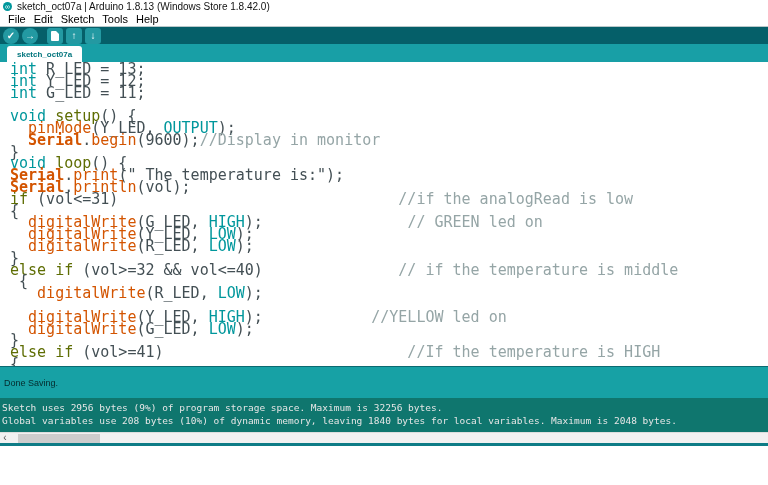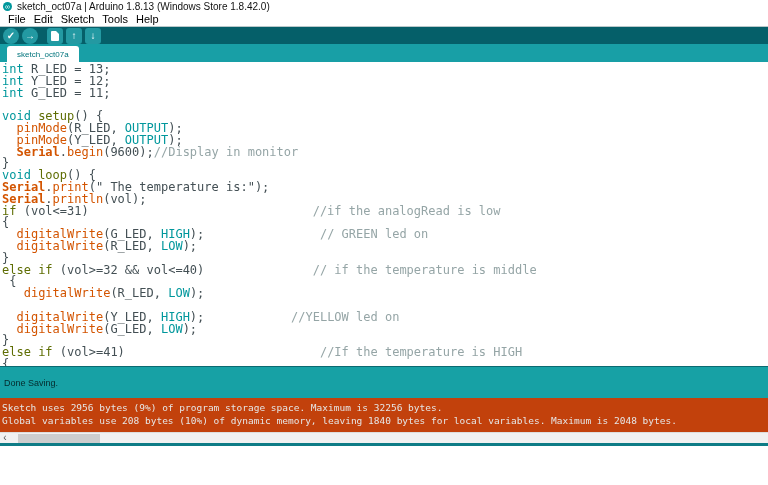--- a/index.html
+++ b/index.html
@@ -25,42 +25,42 @@
           align-items: center; justify-content: center; margin-right: 3px; flex: 0 0 auto; }
   .tbtn.circle { border-radius: 50%; }
   .tbtn.square { border-radius: 3px; }
   .tbtn .glyph { font-size: 10px; font-weight: bold; line-height: 1; }
   .tbtn-new { margin-left: 6px; }
   .doc-shape { width: 8px; height: 10px; background: #fff; border-radius: 1px; position: relative; }
   .doc-shape::before { content: ""; position: absolute; right: 0; top: 0;
                        border-left: 3px solid transparent; border-top: 3px solid #2399A2; }
 
   
-  .tabstrip { height: 18px; background: #189FA6; display: flex; align-items: flex-end; padding-left: 7px; }
+  .tabstrip { height: 18px; background: #189FA6; display: flex; align-items: flex-end; padding-left: 7px; font-weight: bold; }
   .tab { height: 16px; background: #fff; border-radius: 3px 3px 0 0; padding: 0 10px;
          display: flex; align-items: center; font-size: 8px; color: #00747C; }
 
   
-  .editor { height: 304px; background: #fff; padding: 2px 0 0 2px; overflow: hidden;
-            font-family: "DejaVu Sans Mono", monospace; font-size: 12px; line-height: 11.8px; }
+  .editor { height: 304px; background: #fff; padding: 2px 0 0 10px; overflow: hidden;
+            font-family: "DejaVu Sans Mono", monospace; font-size: 15px; line-height: 11.8px; }
   .code-line { white-space: pre; height: 11.8px; }
   .tok-d { color: #434F54; }
   .tok-t { color: #00979C; }
   .tok-k { color: #5E6D03; }
   .tok-f { color: #D35400; }
   .tok-s { color: #D35400; font-weight: bold; }
   .tok-c { color: #95A5A6; }
 
   
   .statusbar { height: 32px; background: #17A1A5; border-top: 1px solid #0B6A71;
                display: flex; align-items: center; padding-left: 4px; }
   .status-text { font-size: 9px; color: #042B2D; }
 
   
-  .console { height: 34px; background: #c2410c; padding: 3px 0 0 2px;
+  .console { height: 34px; background: #0f766e; padding: 3px 0 0 2px;
              font-family: "DejaVu Sans Mono", monospace; font-size: 9.5px; line-height: 13px; }
   .console-line { color: #E6E6E6; white-space: pre; }
 
   
   .hscroll { height: 11px; background: #F1F1F1; border-top: 1px solid #DDDDDD; position: relative; }
   .scroll-arrow-left { position: absolute; left: 0; top: 0; width: 10px; height: 10px;
                        color: #555; font-size: 10px; line-height: 10px; text-align: center; }
   .scroll-thumb { position: absolute; left: 18px; top: 1px; width: 82px; height: 9px; background: #CDCDCD; }
 
   .bottomline { height: 3px; background: #0E7C86; }
@@ -107,30 +107,30 @@
       <span>sketch_oct07a</span>
     </div>
   </div>
 
   <div class="editor">
       <div class="code-line"><span class="tok-t">int</span><span class="tok-d"> R_LED = 13;</span></div>
       <div class="code-line"><span class="tok-t">int</span><span class="tok-d"> Y_LED = 12;</span></div>
       <div class="code-line"><span class="tok-t">int</span><span class="tok-d"> G_LED = 11;</span></div>
       <div class="code-line"></div>
       <div class="code-line"><span class="tok-t">void</span><span class="tok-d"> </span><span class="tok-k">setup</span><span class="tok-d">() {</span></div>
-      <div class="code-line"><span class="tok-d">  </span><span class="tok-f">pinMode</span><span class="tok-d">(R_LED, </span><span class="tok-t">OUTPUT</span><span class="tok-d">);</span></div>
       <div class="code-line"><span class="tok-d">  </span><span class="tok-f">pinMode</span><span class="tok-d">(Y_LED, </span><span class="tok-t">OUTPUT</span><span class="tok-d">);</span></div>
       <div class="code-line"><span class="tok-d">  </span><span class="tok-s">Serial</span><span class="tok-d">.</span><span class="tok-f">begin</span><span class="tok-d">(9600);</span><span class="tok-c">//Display in monitor</span></div>
       <div class="code-line"><span class="tok-d">}</span></div>
       <div class="code-line"><span class="tok-t">void</span><span class="tok-d"> </span><span class="tok-k">loop</span><span class="tok-d">() {</span></div>
       <div class="code-line"><span class="tok-s">Serial</span><span class="tok-d">.</span><span class="tok-f">print</span><span class="tok-d">(" The temperature is:");</span></div>
       <div class="code-line"><span class="tok-s">Serial</span><span class="tok-d">.</span><span class="tok-f">println</span><span class="tok-d">(vol);</span></div>
       <div class="code-line"><span class="tok-k">if</span><span class="tok-d"> (vol&lt;=31)                               </span><span class="tok-c">//if the analogRead is low</span></div>
       <div class="code-line"><span class="tok-d">{</span></div>
       <div class="code-line"><span class="tok-d">  </span><span class="tok-f">digitalWrite</span><span class="tok-d">(G_LED, </span><span class="tok-t">HIGH</span><span class="tok-d">);                </span><span class="tok-c">// GREEN led on</span></div>
+      <div class="code-line"><span class="tok-d">  </span><span class="tok-f">digitalWrite</span><span class="tok-d">(Y_LED, </span><span class="tok-t">LOW</span><span class="tok-d">);</span></div>
       <div class="code-line"><span class="tok-d">  </span><span class="tok-f">digitalWrite</span><span class="tok-d">(R_LED, </span><span class="tok-t">LOW</span><span class="tok-d">);</span></div>
       <div class="code-line"><span class="tok-d">}</span></div>
       <div class="code-line"><span class="tok-k">else</span><span class="tok-d"> </span><span class="tok-k">if</span><span class="tok-d"> (vol&gt;=32 &amp;&amp; vol&lt;=40)               </span><span class="tok-c">// if the temperature is middle</span></div>
       <div class="code-line"><span class="tok-d"> {</span></div>
       <div class="code-line"><span class="tok-d">   </span><span class="tok-f">digitalWrite</span><span class="tok-d">(R_LED, </span><span class="tok-t">LOW</span><span class="tok-d">);</span></div>
       <div class="code-line"></div>
       <div class="code-line"><span class="tok-d">  </span><span class="tok-f">digitalWrite</span><span class="tok-d">(Y_LED, </span><span class="tok-t">HIGH</span><span class="tok-d">);            </span><span class="tok-c">//YELLOW led on</span></div>
       <div class="code-line"><span class="tok-d">  </span><span class="tok-f">digitalWrite</span><span class="tok-d">(G_LED, </span><span class="tok-t">LOW</span><span class="tok-d">);</span></div>
       <div class="code-line"><span class="tok-d">}</span></div>
       <div class="code-line"><span class="tok-k">else</span><span class="tok-d"> </span><span class="tok-k">if</span><span class="tok-d"> (vol&gt;=41)                           </span><span class="tok-c">//If the temperature is HIGH</span></div>

